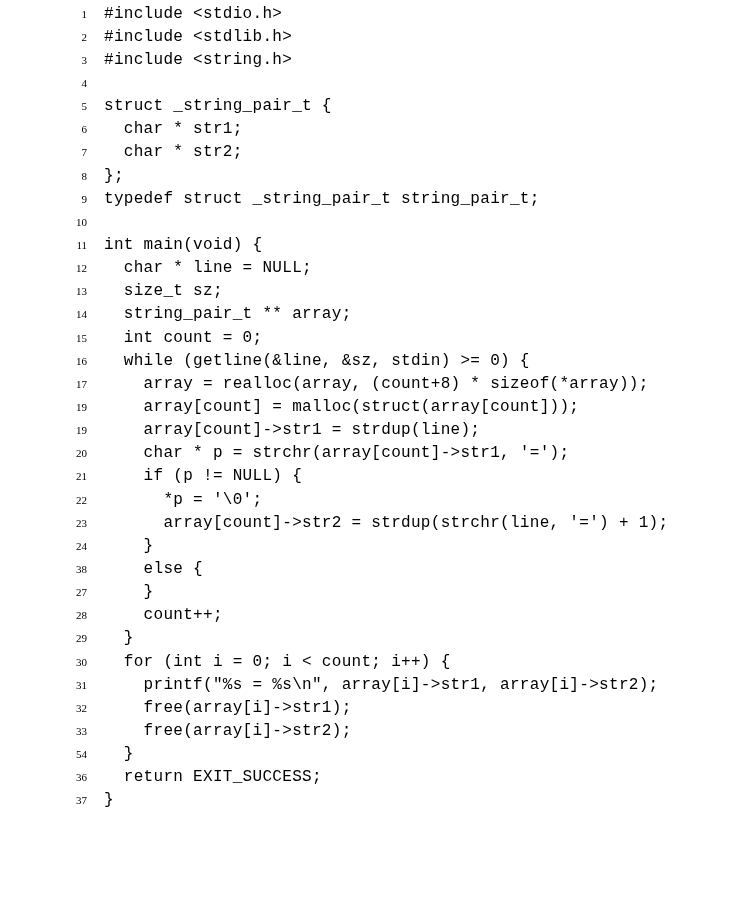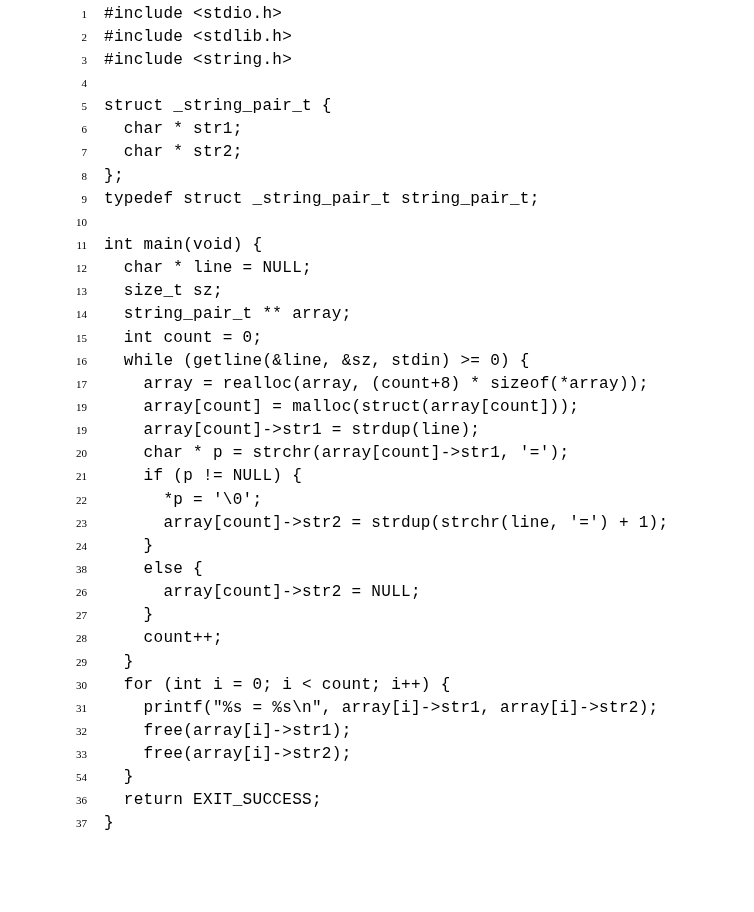--- a/index.html
+++ b/index.html
@@ -39,21 +39,20 @@
     <div class="line"><span class="ln">16</span><span class="txt">  while (getline(&amp;line, &amp;sz, stdin) &gt;= 0) {</span></div>
     <div class="line"><span class="ln">17</span><span class="txt">    array = realloc(array, (count+8) * sizeof(*array));</span></div>
     <div class="line"><span class="ln">19</span><span class="txt">    array[count] = malloc(struct(array[count]));</span></div>
     <div class="line"><span class="ln">19</span><span class="txt">    array[count]-&gt;str1 = strdup(line);</span></div>
     <div class="line"><span class="ln">20</span><span class="txt">    char * p = strchr(array[count]-&gt;str1, '=');</span></div>
     <div class="line"><span class="ln">21</span><span class="txt">    if (p != NULL) {</span></div>
     <div class="line"><span class="ln">22</span><span class="txt">      *p = '\0';</span></div>
     <div class="line"><span class="ln">23</span><span class="txt">      array[count]-&gt;str2 = strdup(strchr(line, '=') + 1);</span></div>
     <div class="line"><span class="ln">24</span><span class="txt">    }</span></div>
     <div class="line"><span class="ln">38</span><span class="txt">    else {</span></div>
-    <div class="line"><span class="ln">26</span><span class="txt">      array[count]-&gt;str2 = NULL;</span></div>
     <div class="line"><span class="ln">27</span><span class="txt">    }</span></div>
     <div class="line"><span class="ln">28</span><span class="txt">    count++;</span></div>
     <div class="line"><span class="ln">29</span><span class="txt">  }</span></div>
     <div class="line"><span class="ln">30</span><span class="txt">  for (int i = 0; i &lt; count; i++) {</span></div>
     <div class="line"><span class="ln">31</span><span class="txt">    printf("%s = %s\n", array[i]-&gt;str1, array[i]-&gt;str2);</span></div>
     <div class="line"><span class="ln">32</span><span class="txt">    free(array[i]-&gt;str1);</span></div>
     <div class="line"><span class="ln">33</span><span class="txt">    free(array[i]-&gt;str2);</span></div>
     <div class="line"><span class="ln">54</span><span class="txt">  }</span></div>
     <div class="line"><span class="ln">36</span><span class="txt">  return EXIT_SUCCESS;</span></div>
     <div class="line"><span class="ln">37</span><span class="txt">}</span></div>

